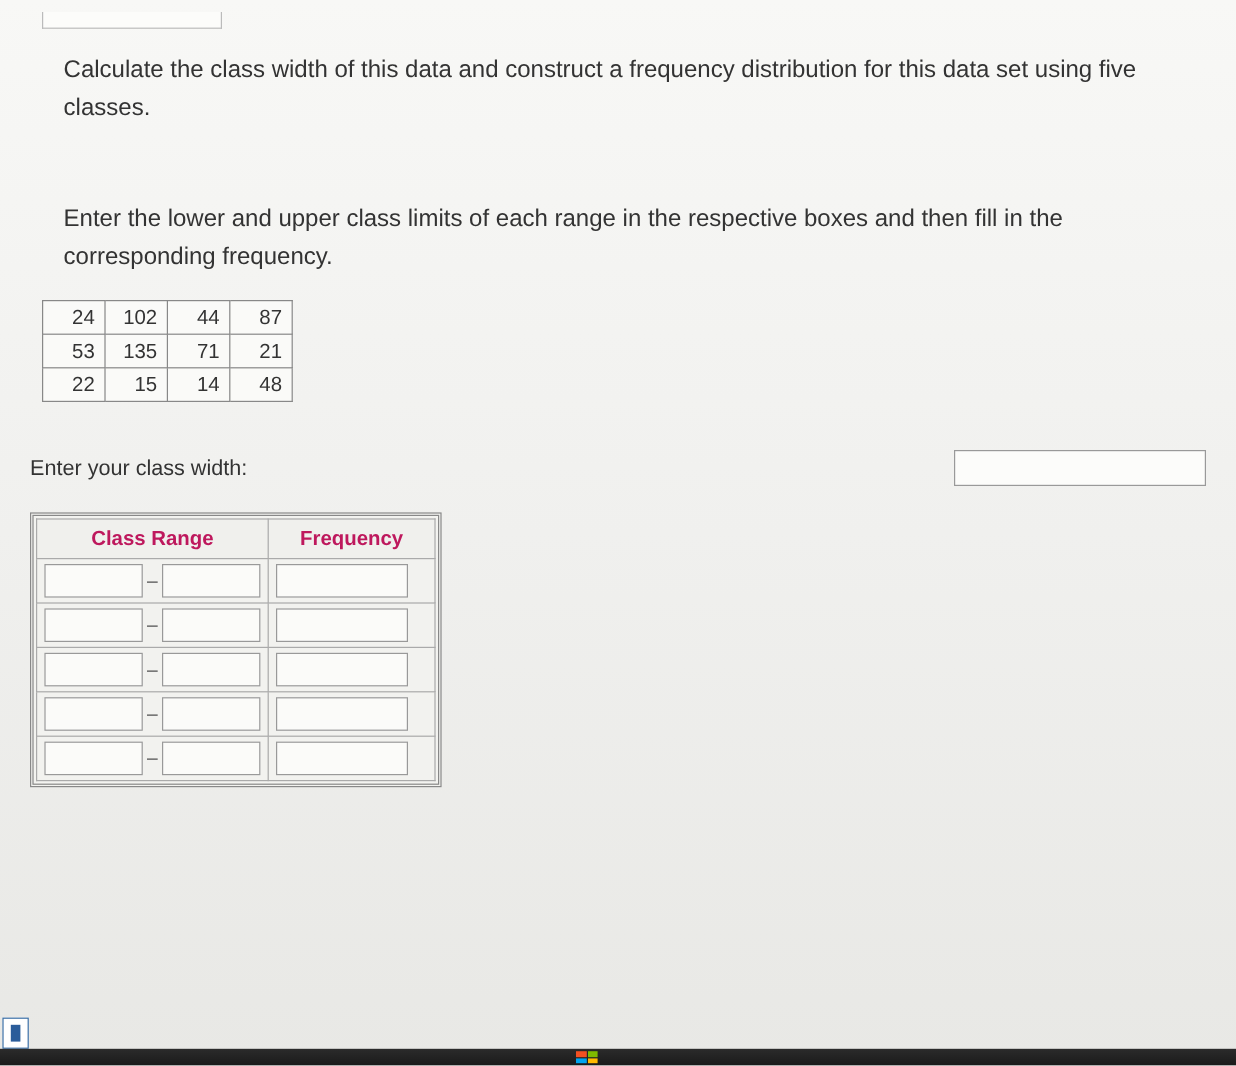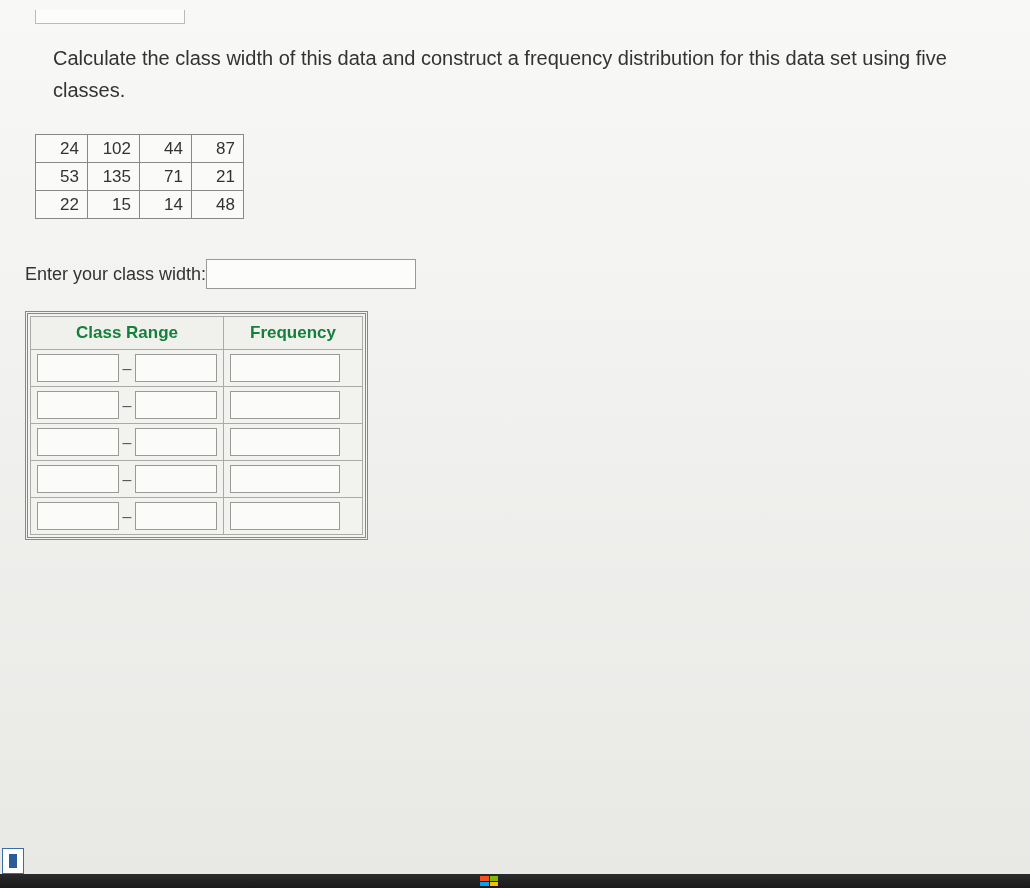--- a/index.html
+++ b/index.html
@@ -53,20 +53,21 @@
       background: #fafaf8;
       color: #333;
     }
     .class-width-row {
       margin-top: 40px;
       display: flex;
       align-items: center;
       gap: 0;
       font-size: 18px;
       color: #333;
+      justify-content: space-between;
     }
     .class-width-row input {
       width: 210px;
       height: 30px;
       border: 1px solid #999;
       background: #fcfcfa;
       font-size: 16px;
       padding: 0 6px;
     }
     .freq-table-wrap {
@@ -78,21 +79,21 @@
     }
     .freq-table {
       border-collapse: collapse;
     }
     .freq-table th {
       border: 1px solid #aaa;
       font-size: 17px;
       font-weight: 600;
       padding: 6px 26px;
       background: #f0f0ed;
-      color: #15803d;
+      color: #be185d;
     }
     .freq-table td {
       border: 1px solid #aaa;
       padding: 4px 6px;
       background: #f2f2ef;
       vertical-align: middle;
     }
     .range-cell {
       white-space: nowrap;
     }
@@ -160,20 +161,21 @@
   </style>
 </head>
 <body>
 
 <div class="page">
 
   <div class="top-frag"></div>
 
   <p class="prompt-text">Calculate the class width of this data and construct a frequency distribution for this data set using five classes.</p>
 
+  <p class="prompt-text secondary">Enter the lower and upper class limits of each range in the respective boxes and then fill in the corresponding frequency.</p>
 
   <table class="data-table">
     <tbody id="data-grid-body">
         <tr>
           <td>24</td>
           <td>102</td>
           <td>44</td>
           <td>87</td>
         </tr>
         <tr>

